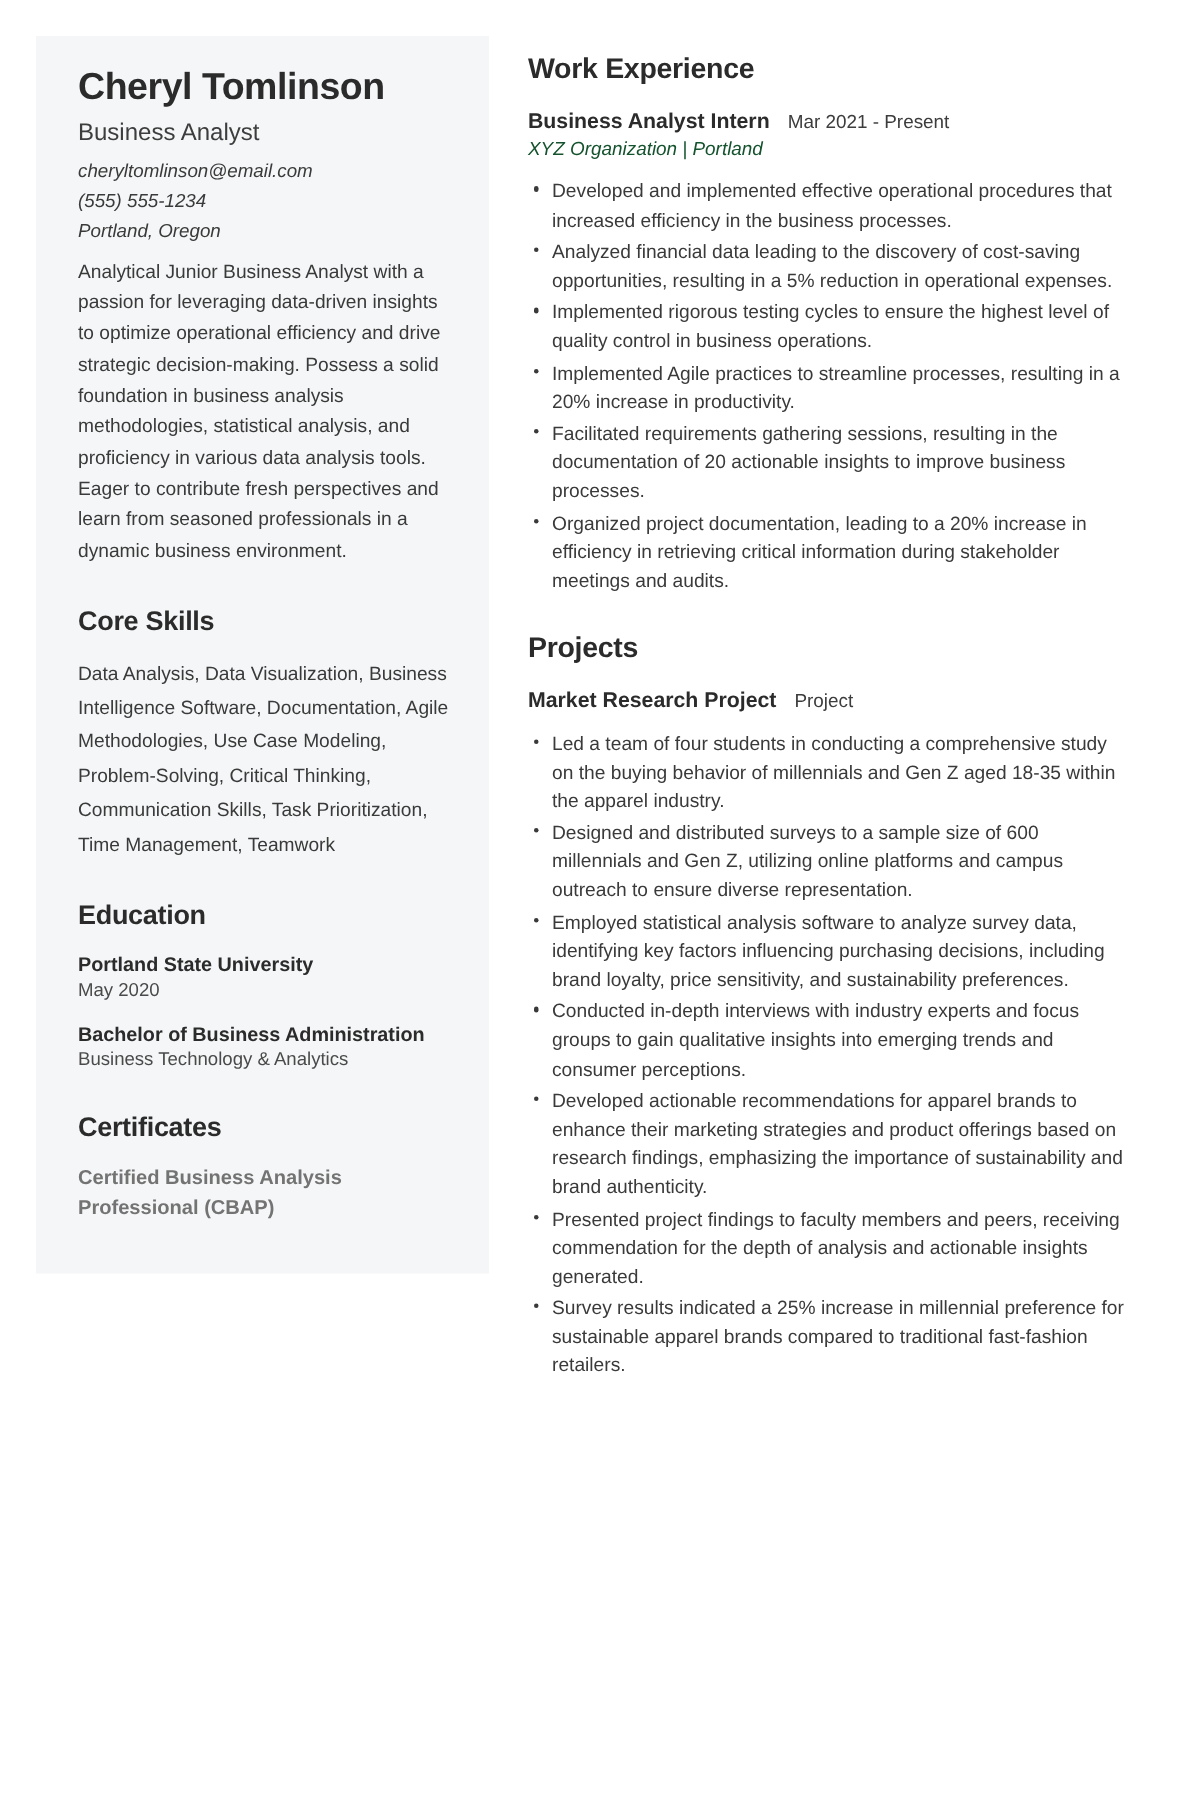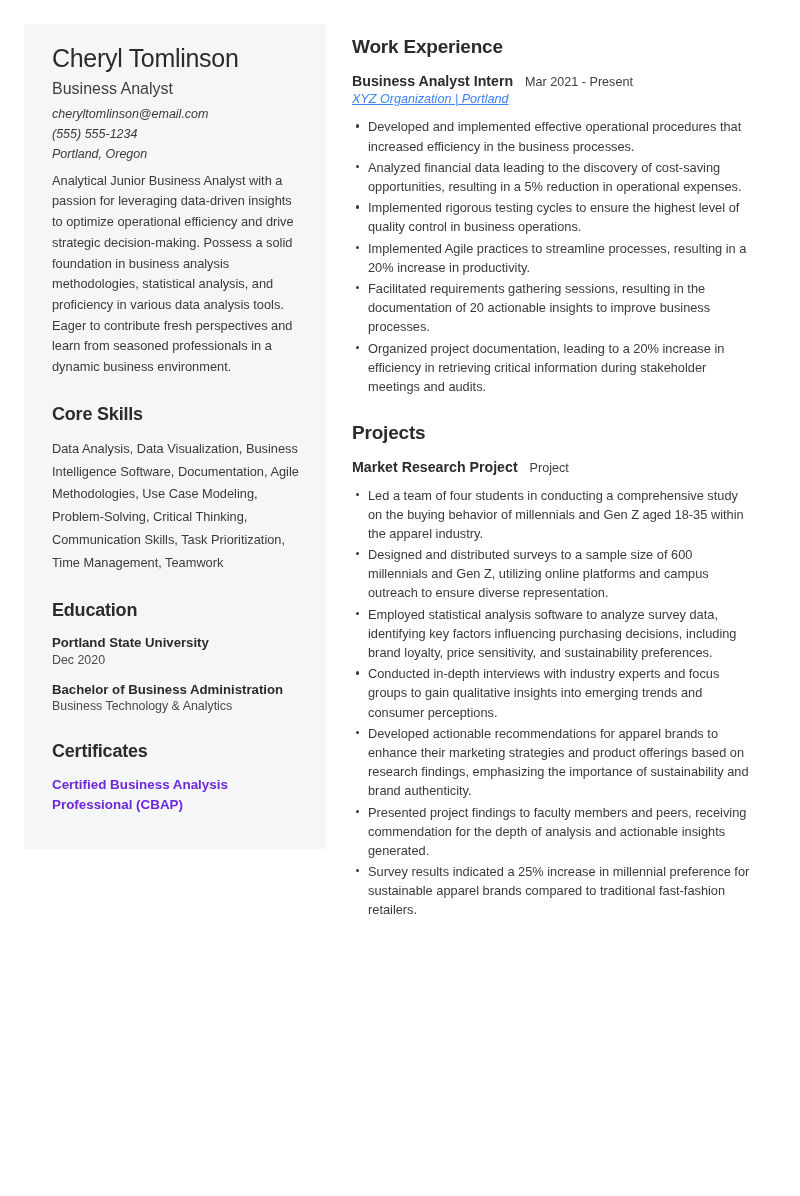--- a/index.html
+++ b/index.html
@@ -30,21 +30,21 @@
     position: absolute;
     left: 24px;
     top: 24px;
     width: 302px;
     background: #f5f6f7;
     padding: 20px 26px 34px 28px;
     box-sizing: border-box;
   }
   .name {
     font-size: 25px;
-    font-weight: normal;
+    font-weight: bold;
     color: #2b2b2b;
     letter-spacing: -0.3px;
     line-height: 1.15;
     margin: 0 0 6px 0;
   }
   .job-title {
     font-size: 16px;
     color: #3d3d3d;
     line-height: 1.2;
     margin: 0 0 6px 0;
@@ -86,21 +86,21 @@
     line-height: 1.32;
   }
   .edu-secondary {
     font-size: 12.4px;
     color: #4a4a4a;
     line-height: 1.34;
   }
   .cert-name {
     font-size: 13.4px;
     font-weight: bold;
-    color: #6d28d9;
+    color: #737373;
     line-height: 1.5;
     max-width: 205px;
   }
 
   
   .main {
     position: absolute;
     left: 352px;
     top: 36px;
     width: 400px;
@@ -129,24 +129,23 @@
   }
   .entry-date {
     font-size: 12.6px;
     color: #3d3d3d;
     white-space: nowrap;
     flex-shrink: 0;
   }
   .entry-sub {
     font-size: 12.6px;
     font-style: italic;
-    color: #3b82f6;
+    color: #14532d;
     line-height: 1.35;
     margin-top: 1px;
-    text-decoration: underline;
   }
   ul.bullets {
     list-style: none;
     margin: 9px 0 0 0;
     padding: 0;
   }
   ul.bullets li {
     position: relative;
     padding-left: 16px;
     font-size: 12.8px;
@@ -183,21 +182,21 @@
 
     <p class="summary">Analytical Junior Business Analyst with a passion for leveraging data-driven insights to optimize operational efficiency and drive strategic decision-making. Possess a solid foundation in business analysis methodologies, statistical analysis, and proficiency in various data analysis tools. Eager to contribute fresh perspectives and learn from seasoned professionals in a dynamic business environment.</p>
 
     <h2 class="side-heading">Core Skills</h2>
     <div class="skills-text">Data Analysis, Data Visualization, Business Intelligence Software, Documentation, Agile Methodologies, Use Case Modeling, Problem-Solving, Critical Thinking, Communication Skills, Task Prioritization, Time Management, Teamwork</div>
 
     <h2 class="side-heading">Education</h2>
     <div>
       <div class="edu-entry">
         <div class="edu-primary">Portland State University</div>
-        <div class="edu-secondary">Dec 2020</div>
+        <div class="edu-secondary">May 2020</div>
       </div>
       <div class="edu-entry">
         <div class="edu-primary">Bachelor of Business Administration</div>
         <div class="edu-secondary">Business Technology &amp; Analytics</div>
       </div>
     </div>
 
     <h2 class="side-heading">Certificates</h2>
     <div>
       <div class="cert-name">Certified Business Analysis Professional (CBAP)</div>

